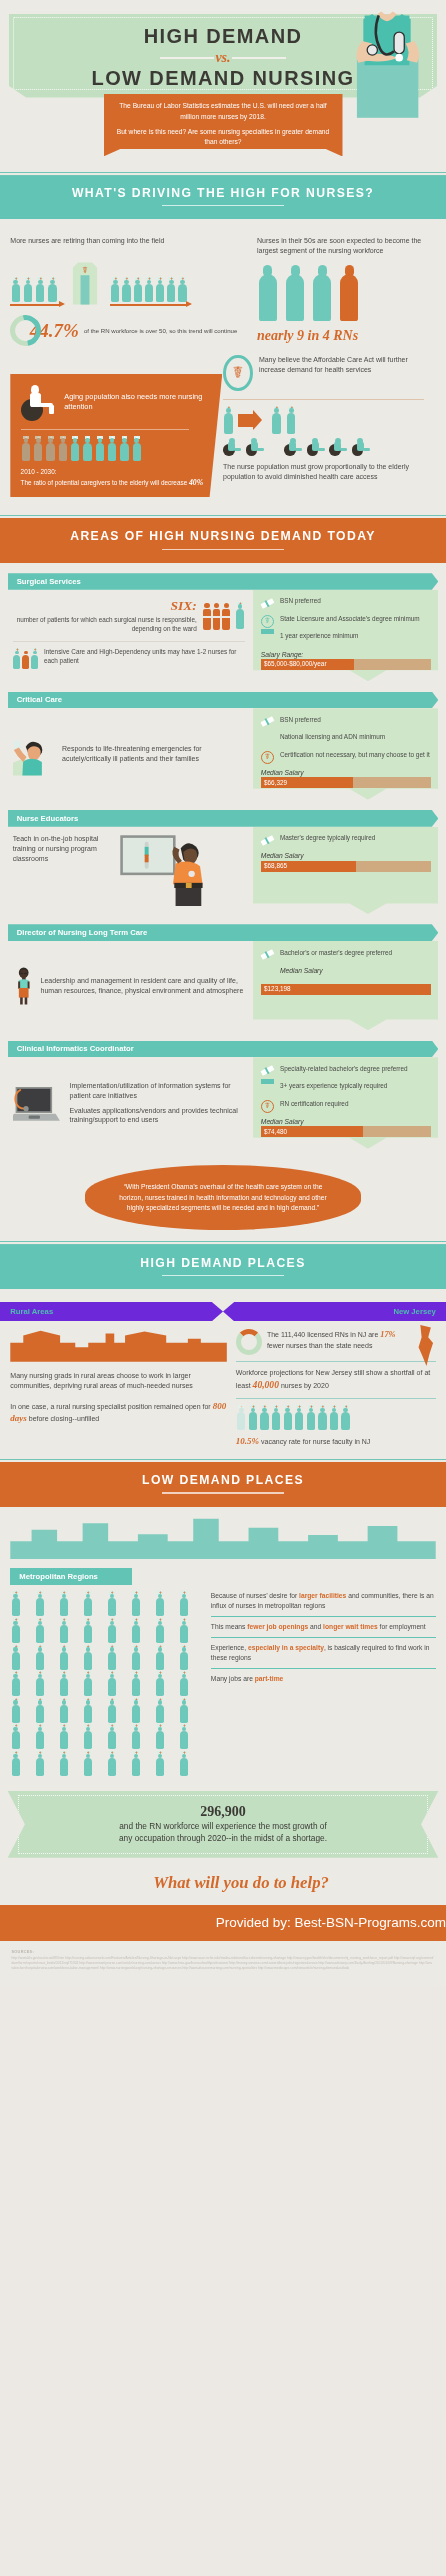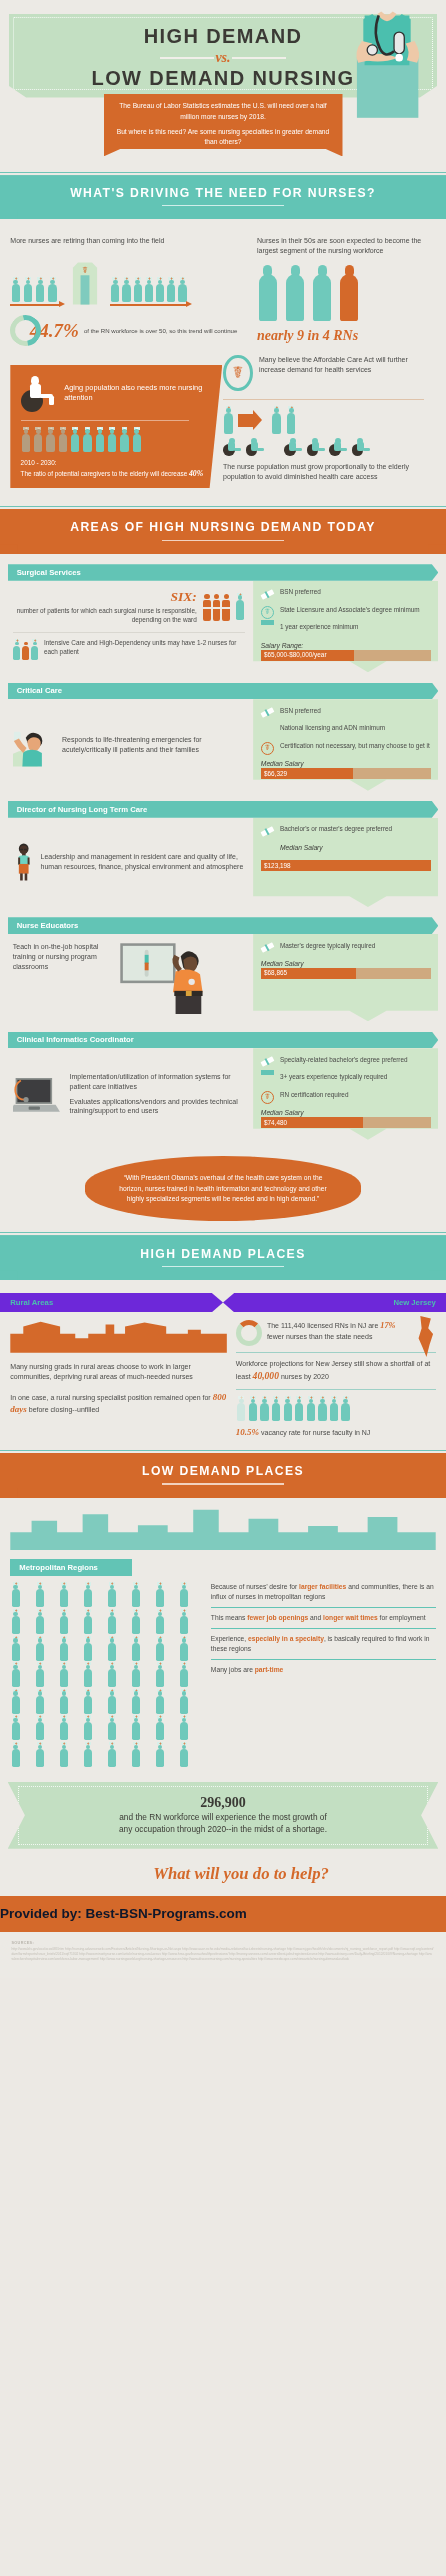--- a/index.html
+++ b/index.html
@@ -87,21 +87,21 @@
 
   .bigwoman{ width:22px;height:56px;position:relative;}
   .bigwoman .h{position:absolute;left:6.4px;top:0;width:9px;height:11px;border-radius:4.5px 4.5px 3.8px 3.8px;background:#6fc9bb;}
   .bigwoman .b{position:absolute;left:1.9px;top:9.6px;width:18px;height:47px;background:#6fc9bb;
     border-radius:9px 9px 2.6px 2.6px;}
   .bigwoman.org .h,.bigwoman.org .b{background:#d4692a;}
   .script-orange{ font-family:"Liberation Serif", serif; font-style:italic; font-weight:700; color:#d4692a; font-size:14px; }
 
   
   .orange-panel{
-    margin-top:12px; background:#d4692a; color:#fff; width:212px; padding:10.3px 10.3px 9px;
+    margin-top:21px; background:#d4692a; color:#fff; width:212px; padding:10.3px 10.3px 9px;
     clip-path: polygon(0 0, 100% 0, 94% 100%, 0 100%);
   }
   .orange-panel .hr{ height:0.6px;background:rgba(255,255,255,.45); margin:7.7px 0 6.4px; width:88%;}
   .wheelchair{ width:41px;height:37px;position:relative;}
   .wheelchair .wheel{position:absolute;left:0;bottom:0;width:22px;height:22px;border-radius:50%;background:#3a332c;}
   .wheelchair .seatp{position:absolute;left:10.3px;top:1.3px;width:8.3px;height:9.6px;border-radius:50%;background:#fff;}
   .wheelchair .torso{position:absolute;left:9px;top:9px;width:11px;height:14px;background:#fff;border-radius:2.6px;}
   .wheelchair .leg{position:absolute;left:18px;top:19px;width:14px;height:4.5px;background:#fff;border-radius:1.9px;}
   .wheelchair .foot{position:absolute;left:28px;top:21px;width:5.1px;height:9px;background:#fff;border-radius:1.3px;}
 
@@ -188,21 +188,21 @@
     margin:14px 7.7px 0; background:#c3dfc2; padding:13px 16.7px; text-align:center;
     clip-path: polygon(0 0, 100% 0, 96% 50%, 100% 100%, 0 100%, 4% 50%);
     position:relative;
   }
   .greenband::before{ content:""; position:absolute; left:10.3px; right:10.3px; top:3.8px; bottom:3.8px;
     border:1.3px dotted rgba(255,255,255,.8); pointer-events:none;}
   .big-num{ font-size:14px;font-weight:700;color:#3b3a35;font-family:"Liberation Serif",serif;}
   .greenband p{ font-size:8.3px; line-height:1.5; color:#3b3a35;}
   .cta{ text-align:center; margin:15.4px 0 11.5px; font-family:"Liberation Serif",serif;font-style:italic;font-weight:700;color:#d4692a;font-size:16.7px;padding-left:36px;}
 
-  .provided{ background:#d4692a; color:#0f172a; text-align:left; padding:10.3px 0 11.5px; font-size:13.5px; font-weight:700; }
+  .provided{ background:#d4692a; color:#ffffff; text-align:right; padding:10.3px 0 11.5px; font-size:13.5px; font-weight:400; }
   .sources{ background:#eceae5; padding:9px 11.5px 15.4px; }
   .sources h4{ font-size:3.8px;color:#b9b5ad; letter-spacing:0.3px; margin-bottom:1.9px;}
   .sources div{ font-size:3.3px; color:#c2beb6; line-height:1.5; word-break:break-all;}
 </style>
 </head>
 <body>
 
 <div class="page">
 
   <div class="hero">
@@ -233,21 +233,21 @@
     <div class="hero-sub">
       <p>The Bureau of Labor Statistics estimates the U.S. will need over a half million more nurses by 2018.</p>
       <p>But where is this need? Are some nursing specialties in greater demand than others?</p>
     </div>
   </div>
 
   <div class="banner-wrap">
     <div class="banner-rules teal"></div>
     <div class="banner teal">
       <div class="shape" style="background:#62c4b5"></div>
-      <div class="txt">WHAT'S DRIVING THE NEED FOR NURSES?</div>
+      <div class="txt">WHAT'S DRIVING THE HIGH FOR NURSES?</div>
       <div class="underline"></div>
     </div>
   </div>
 
   <div class="driving">
     <div class="driving-top">
       <div class="driving-left">
         <p class="body">More nurses are retiring than coming into the field</p>
         <div style="display:flex;align-items:flex-end;gap:3.8px;margin-top:10.3px;position:relative;">
           <div style="width:50px">
@@ -646,58 +646,20 @@
         <div class="salary-lbl">Median Salary</div>
         <div class="salbar">
           <span class="fill" style="width:54%"></span>
           <span class="txt">$66,329</span>
         </div>
       </div>
     </div>
   </div>
 
   <div class="spec">
-    <div class="spec-hd">Director of Nursing Long Term Care</div>
-    <div class="spec-body">
-      <div class="spec-left" style="display:flex;gap:6.4px;align-items:center;">
-        <svg width="42" height="74" viewBox="0 0 66 116">
-          <ellipse cx="33" cy="17" rx="15" ry="16" fill="#2e2a26"></ellipse>
-          <ellipse cx="33" cy="20" rx="12" ry="13" fill="#4a342a"></ellipse>
-          <rect x="22" y="17" width="9" height="5" rx="2" fill="#2e2a26"></rect>
-          <rect x="34" y="17" width="9" height="5" rx="2" fill="#2e2a26"></rect>
-          <rect x="28" y="32" width="11" height="8" fill="#4a342a"></rect>
-          <path d="M18 40 q15 -6 30 0 l3 26 h-36z" fill="#6fd3c2"></path>
-          <rect x="16" y="44" width="6" height="22" fill="#4a342a"></rect>
-          <rect x="45" y="44" width="6" height="22" fill="#4a342a"></rect>
-          <rect x="18" y="64" width="30" height="30" fill="#d4692a"></rect>
-          <rect x="22" y="93" width="8" height="22" fill="#4a342a"></rect>
-          <rect x="36" y="93" width="8" height="22" fill="#4a342a"></rect>
-        </svg>
-        <p class="body">Leadership and management in resident care and quality of life, human resources, finance, physical environment and atmosphere</p>
-      </div>
-      <div class="spec-right">
-        <div class="req">
-          <span class="ic">
-              <i class="diploma"></i>
-            </span>
-          <span>Bachelor's or master's degree preferred</span>
-        </div>
-        <div class="req">
-          <span class="ic"><i class="shieldicon"></i></span>
-          <span class="salary-lbl" style="margin:0">Median Salary</span>
-        </div>
-        <div class="salbar">
-          <span class="fill" style="width:100%"></span>
-          <span class="txt">$123,198</span>
-        </div>
-      </div>
-    </div>
-  </div>
-
-  <div class="spec">
     <div class="spec-hd">Nurse Educators</div>
     <div class="spec-body">
       <div class="spec-left" style="display:flex;gap:3.8px;align-items:flex-start;">
         <p class="body" style="width:44%">Teach in on-the-job hospital training or nursing program classrooms</p>
         <svg width="90" height="72" viewBox="0 0 140 112">
           <rect x="2" y="2" width="86" height="62" fill="#8e9390"></rect>
           <rect x="6" y="6" width="78" height="54" fill="#dfe8e0"></rect>
           <rect x="40" y="12" width="6" height="42" rx="3" fill="#c9d3cb"></rect>
           <rect x="40" y="20" width="6" height="14" fill="#4bbfae"></rect>
           <rect x="40" y="32" width="6" height="12" fill="#d4692a"></rect>
@@ -715,20 +677,58 @@
         <div class="req">
           <span class="ic">
               <i class="diploma"></i>
             </span>
           <span>Master's degree typically required</span>
         </div>
         <div class="salary-lbl">Median Salary</div>
         <div class="salbar">
           <span class="fill" style="width:56%"></span>
           <span class="txt">$68,865</span>
+        </div>
+      </div>
+    </div>
+  </div>
+
+  <div class="spec">
+    <div class="spec-hd">Director of Nursing Long Term Care</div>
+    <div class="spec-body">
+      <div class="spec-left" style="display:flex;gap:6.4px;align-items:center;">
+        <svg width="42" height="74" viewBox="0 0 66 116">
+          <ellipse cx="33" cy="17" rx="15" ry="16" fill="#2e2a26"></ellipse>
+          <ellipse cx="33" cy="20" rx="12" ry="13" fill="#4a342a"></ellipse>
+          <rect x="22" y="17" width="9" height="5" rx="2" fill="#2e2a26"></rect>
+          <rect x="34" y="17" width="9" height="5" rx="2" fill="#2e2a26"></rect>
+          <rect x="28" y="32" width="11" height="8" fill="#4a342a"></rect>
+          <path d="M18 40 q15 -6 30 0 l3 26 h-36z" fill="#6fd3c2"></path>
+          <rect x="16" y="44" width="6" height="22" fill="#4a342a"></rect>
+          <rect x="45" y="44" width="6" height="22" fill="#4a342a"></rect>
+          <rect x="18" y="64" width="30" height="30" fill="#d4692a"></rect>
+          <rect x="22" y="93" width="8" height="22" fill="#4a342a"></rect>
+          <rect x="36" y="93" width="8" height="22" fill="#4a342a"></rect>
+        </svg>
+        <p class="body">Leadership and management in resident care and quality of life, human resources, finance, physical environment and atmosphere</p>
+      </div>
+      <div class="spec-right">
+        <div class="req">
+          <span class="ic">
+              <i class="diploma"></i>
+            </span>
+          <span>Bachelor's or master's degree preferred</span>
+        </div>
+        <div class="req">
+          <span class="ic"><i class="shieldicon"></i></span>
+          <span class="salary-lbl" style="margin:0">Median Salary</span>
+        </div>
+        <div class="salbar">
+          <span class="fill" style="width:100%"></span>
+          <span class="txt">$123,198</span>
         </div>
       </div>
     </div>
   </div>
 
   <div class="spec">
     <div class="spec-hd">Clinical Informatics Coordinator</div>
     <div class="spec-body">
       <div class="spec-left" style="display:flex;gap:3.8px;align-items:center;">
         <svg width="78" height="68" viewBox="0 0 122 106">

